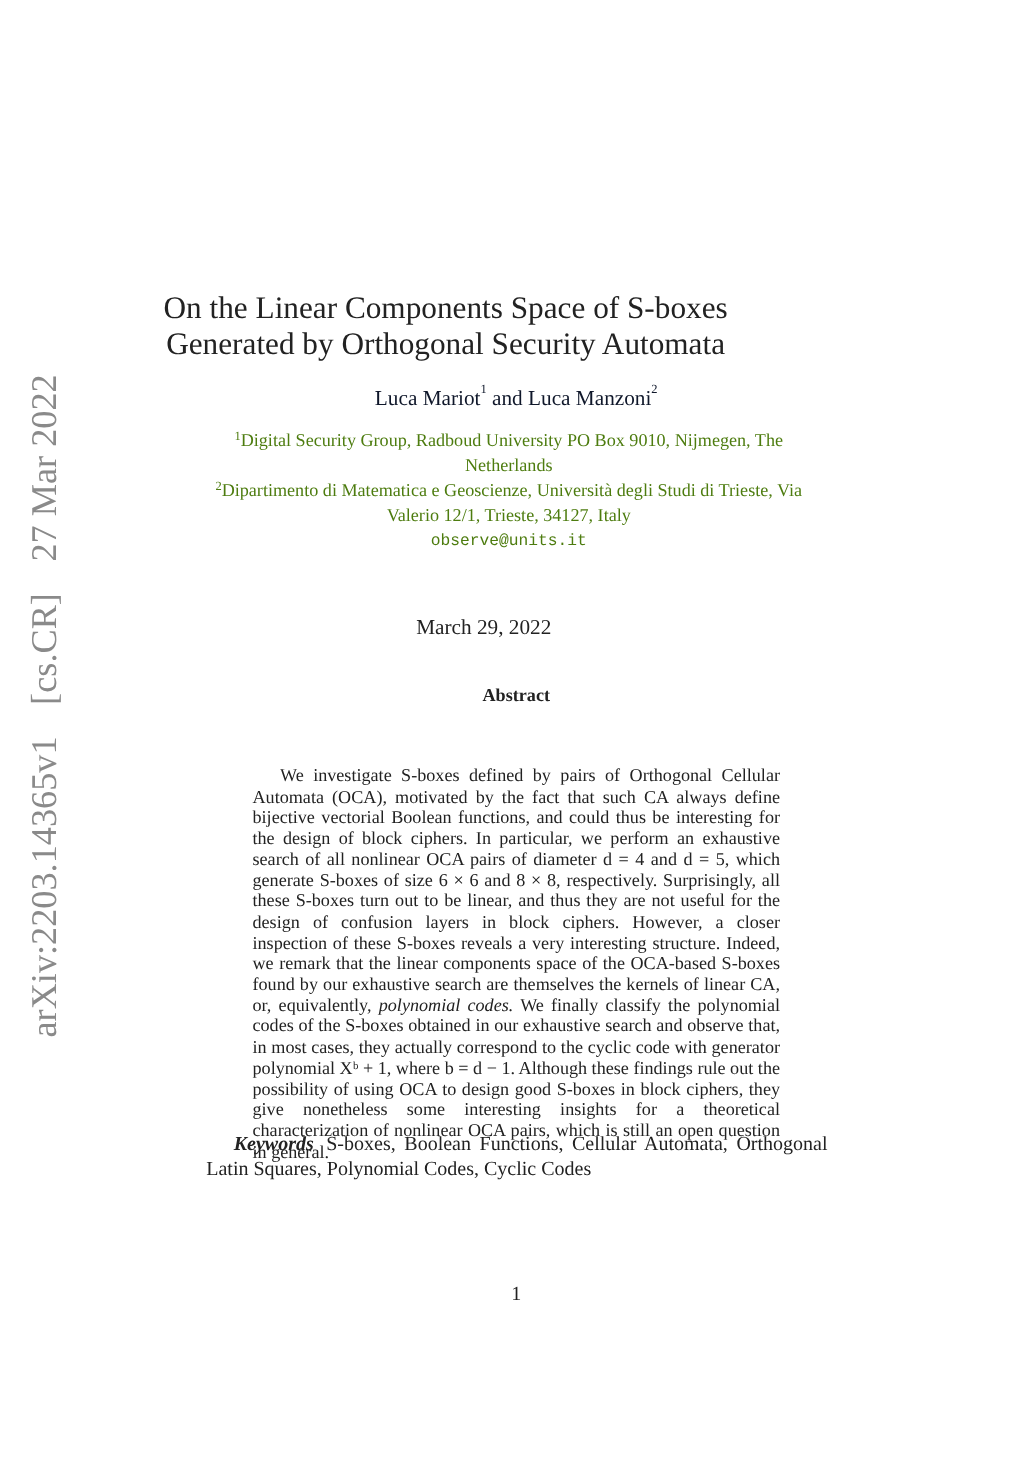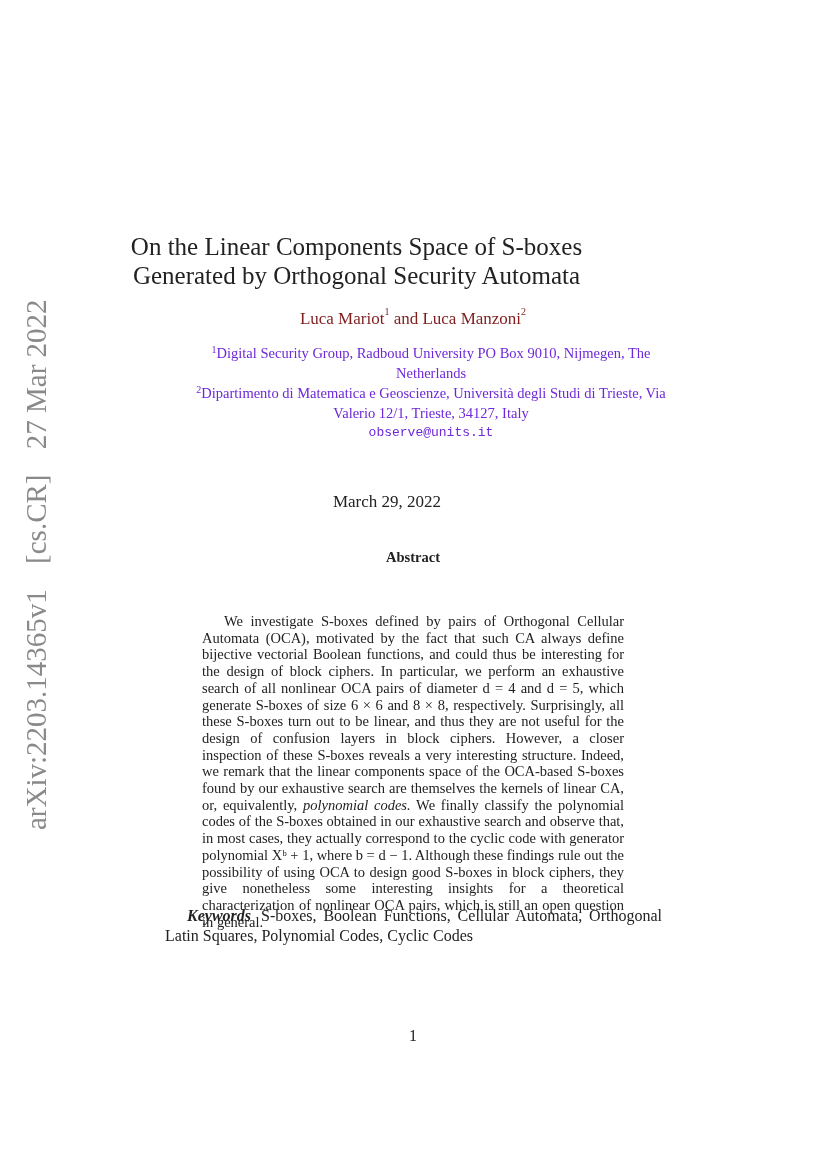--- a/index.html
+++ b/index.html
@@ -6,24 +6,24 @@
   body { width:826px; height:1169px; position:relative; overflow:hidden;
          font-family:"DejaVu Serif","Liberation Serif",serif; color:#1a1a1a; }
   .mono { font-family:"Liberation Mono","DejaVu Sans Mono",monospace; }
   .sidebar { position:absolute; left:40px; top:580px; transform-origin:0 0;
              transform:rotate(-90deg) translate(-250px,-20px); white-space:nowrap;
              font-family:"Liberation Serif",serif; font-size:29px; color:#8a8a8a; }
   .sidebar span { margin-right:18px; }
   .title { position:absolute; top:232px; left:0; width:713px; text-align:center;
            font-family:"Liberation Serif",serif; font-size:25px; line-height:29px; color:#222; }
   .authors { position:absolute; top:309px; left:0; width:826px; text-align:center;
-             font-family:"Liberation Serif",serif; font-size:17px; color:#7f1d1d; }
+             font-family:"Liberation Serif",serif; font-size:17px; color:#0f172a; }
   sup { font-size:10px; vertical-align:top; position:relative; top:-3px; }
-  .affil { position:absolute; top:343px; left:176px; width:510px; text-align:center;
-           font-family:"Liberation Serif",serif; font-size:14.5px; line-height:20px; color:#6d28d9; }
+  .affil { position:absolute; top:343px; left:152px; width:510px; text-align:center;
+           font-family:"Liberation Serif",serif; font-size:14.5px; line-height:20px; color:#4d7c0f; }
   .affil .mono { font-size:13px; }
   .date { position:absolute; top:492px; left:0; width:774px; text-align:center;
           font-family:"Liberation Serif",serif; font-size:17px; color:#222; }
   .abs-head { position:absolute; top:549px; left:0; width:826px; text-align:center;
               font-family:"Liberation Serif",serif; font-weight:bold; font-size:14.5px; color:#222; }
   .abs-body { position:absolute; top:573px; left:202px; width:422px;
               font-family:"Liberation Serif",serif; font-size:14.5px; line-height:16.7px;
               text-align:justify; color:#222; text-indent:22px; hyphens:auto;margin-top:40px; }
   .keywords { position:absolute; top:906px; left:165px; width:497px;
               font-family:"Liberation Serif",serif; font-size:16px; line-height:20px;

